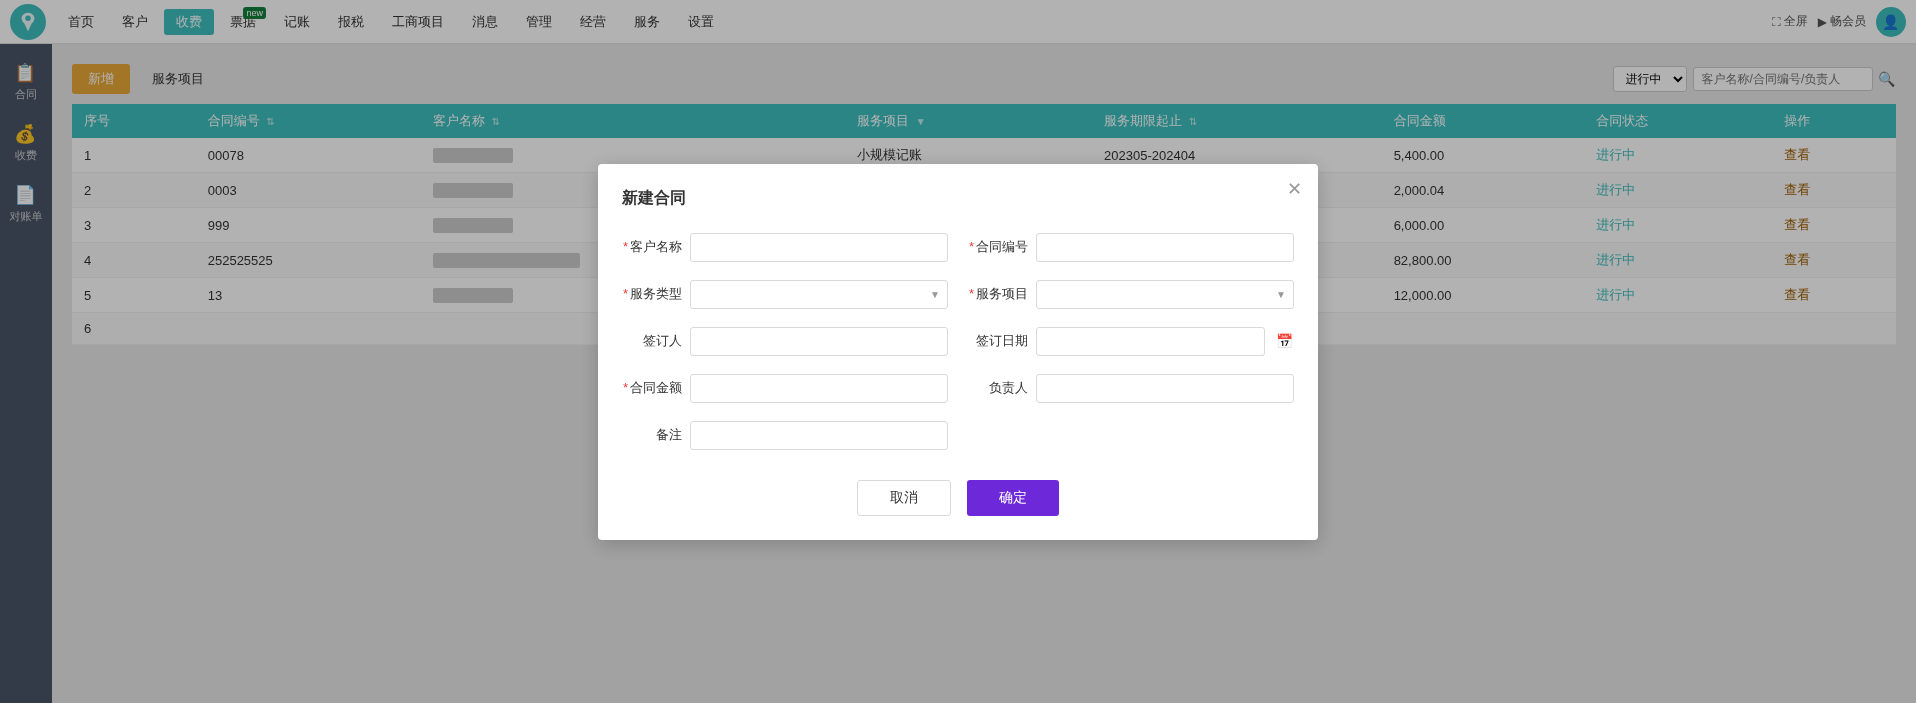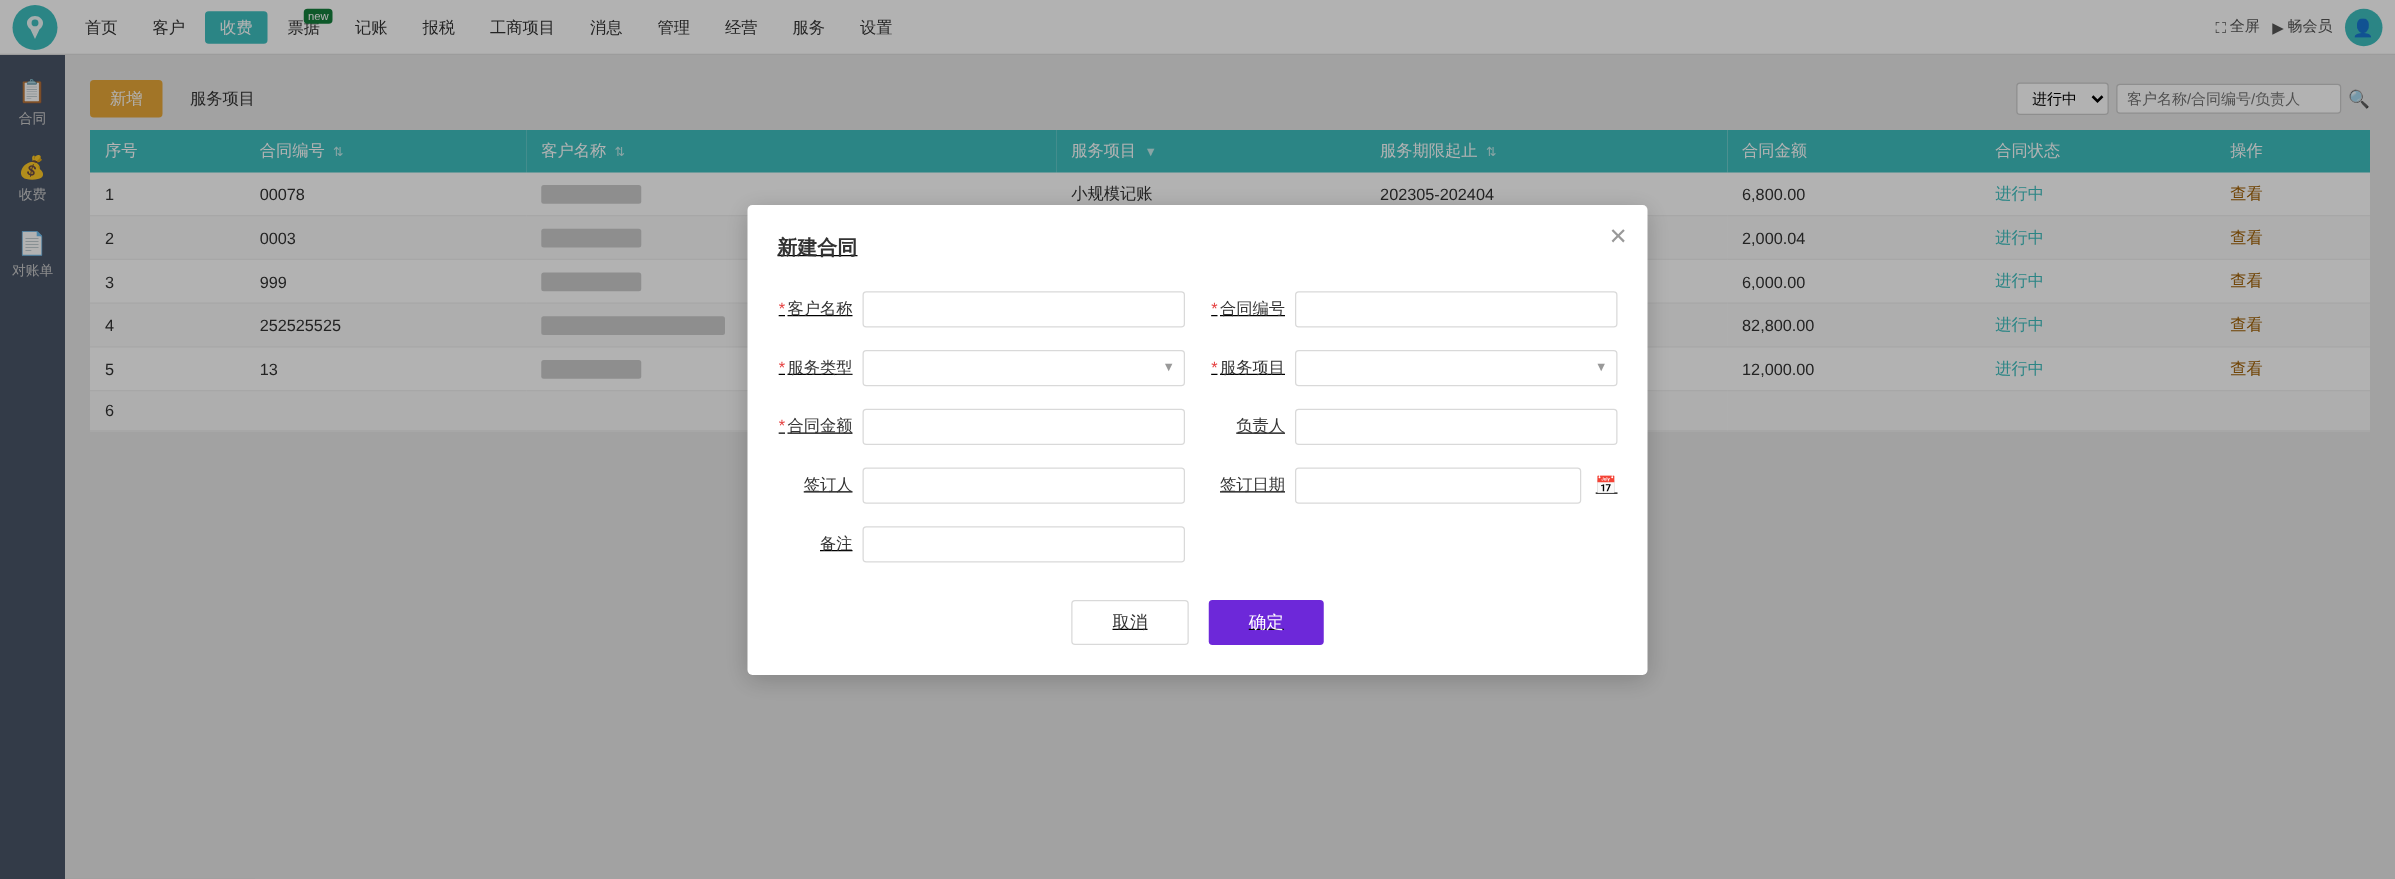--- a/index.html
+++ b/index.html
@@ -188,21 +188,20 @@
       align-items: center;
       justify-content: center;
     }
     .modal {
       background: white;
       border-radius: 4px;
       width: 720px;
       padding: 24px;
       position: relative;
       box-shadow: 0 4px 20px rgba(0,0,0,0.2);
-      text-decoration: underline;
     }
     .modal-title {
       font-size: 16px;
       color: #333;
       font-weight: bold;
       margin-bottom: 24px;
     }
     .modal-close {
       position: absolute;
       top: 16px; right: 16px;
@@ -397,21 +396,21 @@
         </th>
       </tr>
     </thead>
     <tbody id="table-body">
     <tr>
           <td>1</td>
           <td>00078</td>
           <td><span style="background:#ccc;border-radius:2px;color:transparent;display:inline-block;min-width:80px;">██████</span></td>
           <td>小规模记账</td>
           <td>202305-202404</td>
-          <td>6,800.00</td>
+          <td>5,400.00</td>
           <td style="color:#3ebfbf;">进行中</td>
           <td><a class="action-link">查看</a></td>
         </tr>
         <tr>
           <td>2</td>
           <td>0003</td>
           <td><span style="background:#ccc;border-radius:2px;color:transparent;display:inline-block;min-width:80px;">██████</span></td>
           <td>小规模记账</td>
           <td>202305-202404</td>
           <td>2,000.04</td>
@@ -503,45 +502,45 @@
             <option value=""></option>
           </select>
           <span class="select-arrow">▼</span>
         </div>
       </div>
     </div>
 
     <div class="form-row">
       <div class="form-group">
         <label class="form-label">
-          <span class="required-star">*</span><span>合同金额</span>
-        </label>
-        <input class="form-input" type="text" style="">
-      </div>
-      <div class="form-group">
-        <label class="form-label">
-          <span>负责人</span>
-        </label>
-        <input class="form-input" type="text" style="">
-      </div>
-    </div>
-
-    <div class="form-row">
-      <div class="form-group">
-        <label class="form-label">
           <span>签订人</span>
         </label>
         <input class="form-input" type="text" style="">
       </div>
       <div class="form-group">
         <label class="form-label">
           <span>签订日期</span>
         </label>
         <input class="form-input" type="text" style="flex: 1 1 0%;">
         <span class="calendar-icon">📅</span>
+      </div>
+    </div>
+
+    <div class="form-row">
+      <div class="form-group">
+        <label class="form-label">
+          <span class="required-star">*</span><span>合同金额</span>
+        </label>
+        <input class="form-input" type="text" style="">
+      </div>
+      <div class="form-group">
+        <label class="form-label">
+          <span>负责人</span>
+        </label>
+        <input class="form-input" type="text" style="">
       </div>
     </div>
 
     <div class="form-row">
       <div class="form-group">
         <label class="form-label">
           <span>备注</span>
         </label>
         <input class="form-input" type="text" style="flex: 1 1 0%;">
       </div>

